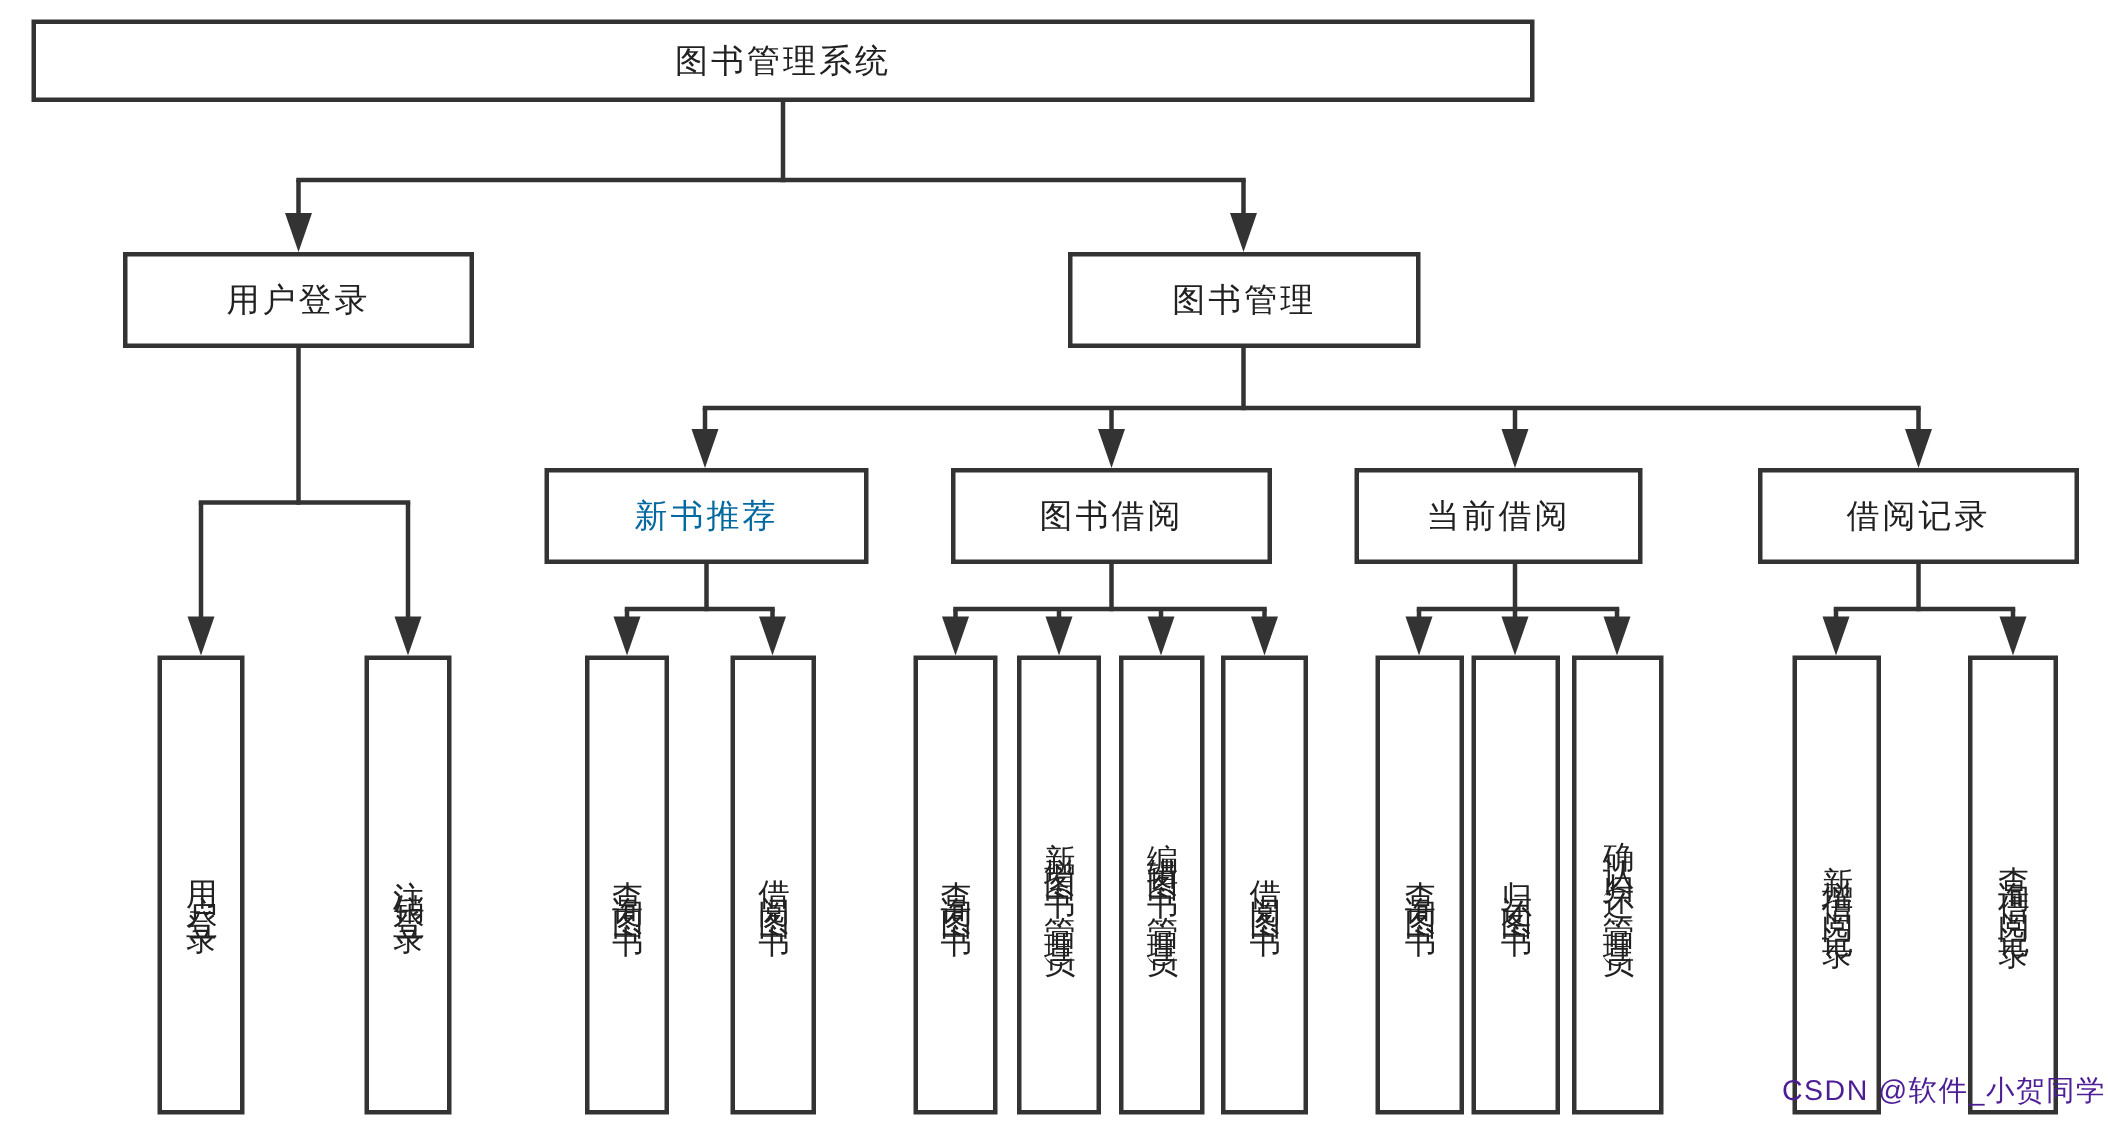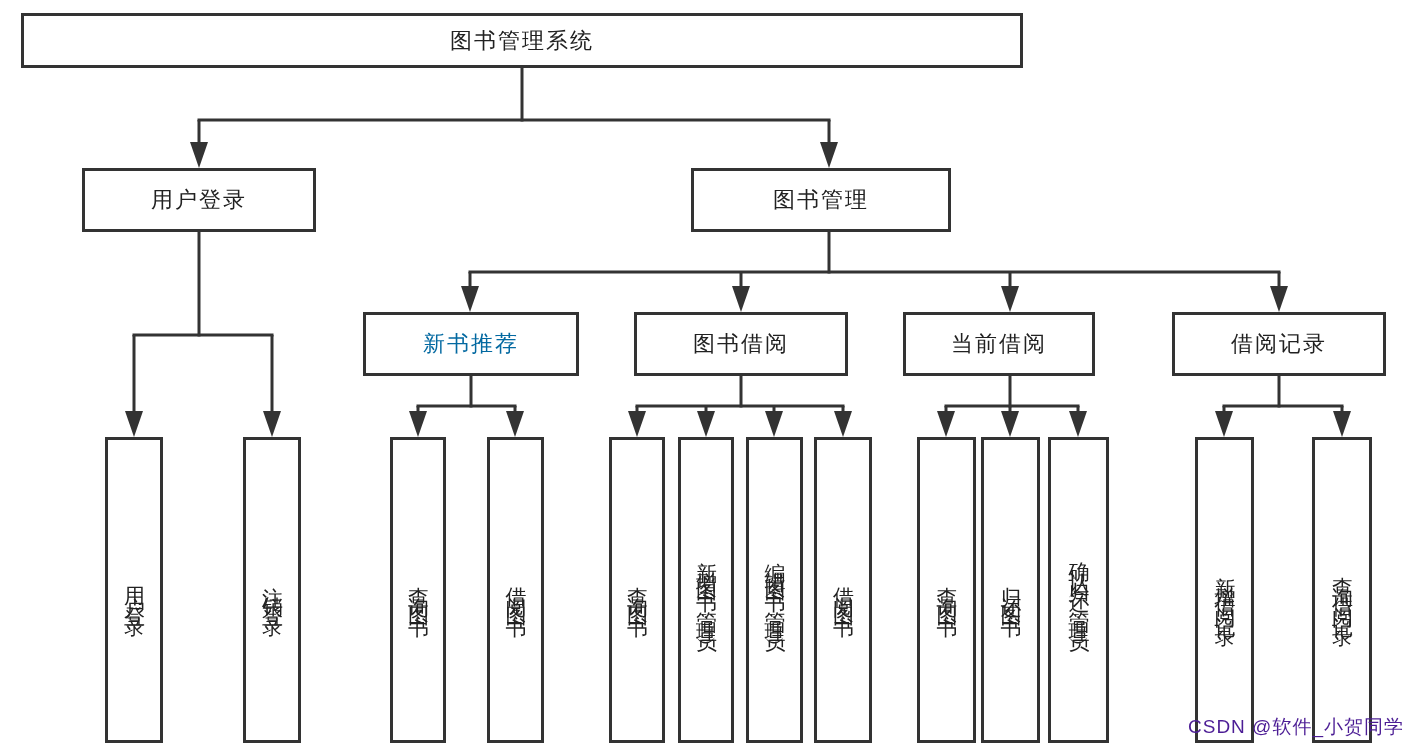--- a/index.html
+++ b/index.html
@@ -19,21 +19,20 @@
   }
   .node {
     position: absolute;
     box-sizing: border-box;
     background: #ffffff;
     border: 3px solid #000000;
     display: flex;
     align-items: center;
     justify-content: center;
     z-index: 2;
-    font-family: Liberation Serif, serif;
   }
   .node .node-label {
     color: #212121;
     white-space: nowrap;
   }
   .node-h .node-label {
     font-size: 22px;
     letter-spacing: 2px;
   }
   .node-v .node-label {
@@ -127,21 +126,21 @@
         <polygon points="1333,411 1351,411 1342,437" fill="#333333"></polygon>
       </g>
     </svg>
   <div class="watermark">CSDN @软件_小贺同学</div>
 <div class="node node-h" style="left: 21px; top: 13px; width: 1002px; height: 55px; border-color: rgb(51, 51, 51); background: rgb(255, 255, 255);">
     <span class="node-label" style="color: rgb(33, 33, 33);">图书管理系统</span>
   </div>
     <div class="node node-h" style="left: 82px; top: 168px; width: 234px; height: 64px; border-color: rgb(51, 51, 51); background: rgb(255, 255, 255);">
     <span class="node-label" style="color: rgb(33, 33, 33);">用户登录</span>
   </div>
-    <div class="node node-h" style="left: 691px; top: 168px; width: 260px; height: 64px; border-color: rgb(51, 51, 51); background: rgb(255, 255, 255); text-align: right;">
+    <div class="node node-h" style="left: 712px; top: 168px; width: 235px; height: 64px; border-color: rgb(51, 51, 51); background: rgb(255, 255, 255); text-align: right;">
     <span class="node-label" style="color: rgb(33, 33, 33);">图书管理</span>
   </div>
     <div class="node node-h" style="left: 363px; top: 312px; width: 216px; height: 64px; border-color: rgb(51, 51, 51); background: rgb(255, 255, 255);">
     <span class="node-label" style="color: #0369a1;">新书推荐</span>
   </div>
     <div class="node node-h" style="left: 634px; top: 312px; width: 214px; height: 64px; border-color: rgb(51, 51, 51); background: rgb(255, 255, 255); align-items: center;">
     <span class="node-label" style="color: rgb(33, 33, 33);">图书借阅</span>
   </div>
     <div class="node node-h" style="left: 903px; top: 312px; width: 192px; height: 64px; border-color: rgb(51, 51, 51); background: rgb(255, 255, 255);">
     <span class="node-label" style="color: rgb(33, 33, 33);">当前借阅</span>

